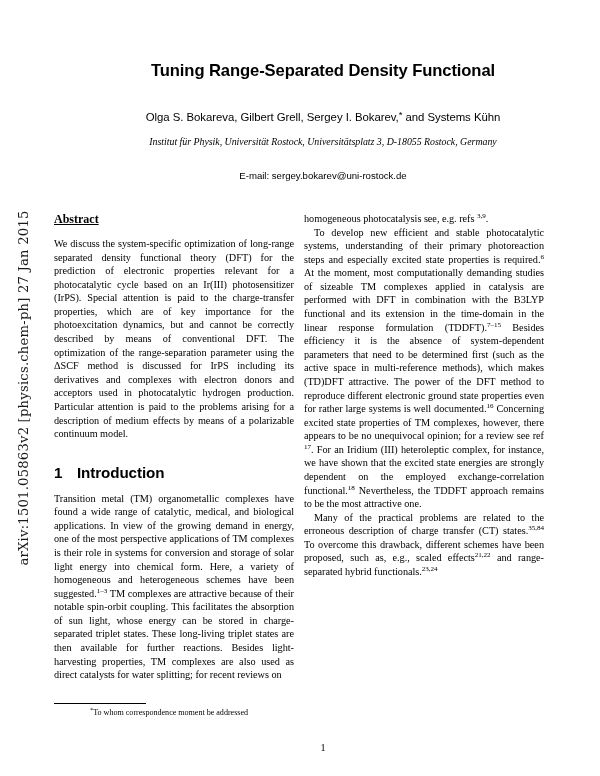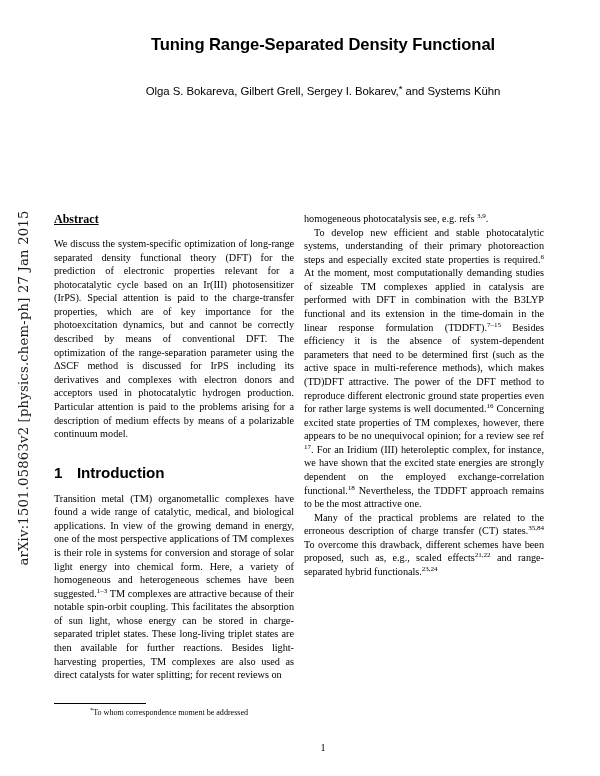--- a/index.html
+++ b/index.html
@@ -42,21 +42,21 @@
   #page {
     position: absolute;
     left: 46px;
     top: 0;
     width: 554px;
     height: 776px;
   }
 
   
   #title-block {
-    padding-top: 34px;
+    padding-top: 60px;
   }
   #paper-title {
     font-family: "Liberation Sans", "DejaVu Sans", sans-serif;
     font-weight: bold;
     font-size: 16.6px;
     line-height: 1.38;
     text-align: center;
     margin: 0 22px;
     letter-spacing: -0.1px;
   }
@@ -186,21 +186,23 @@
 
   <div id="title-block">
     <h1 id="paper-title">
       <span>Tuning Range-Separated Density Functional</span><br>
     </h1>
 
     <div id="author-line">
       <span>Olga S. Bokareva, Gilbert Grell, Sergey I. Bokarev,</span><span class="star">*</span><span> and Systems Kühn</span>
     </div>
 
-
+    <div id="affiliation-line">Institut für Physik, Universität Rostock, Universitätsplatz 3, D-18055 Rostock, Germany</div>
+
+    <div id="email-line">E-mail: sergey.bokarev@uni-rostock.de</div>
   </div>
 
   <div id="columns">
 
     <div class="column" id="column-left">
 
       <h2 class="abstract-heading">Abstract</h2>
 
       <p class="body-text">We discuss the system-specific optimization of long-range separated density functional theory (DFT) for the prediction of electronic properties relevant for a photocatalytic cycle based on an Ir(III) photosensitizer (IrPS). Special attention is paid to the charge-transfer properties, which are of key importance for the photoexcitation dynamics, but and cannot be correctly described by means of conventional DFT. The optimization of the range-separation parameter using the ΔSCF method is discussed for IrPS including its derivatives and complexes with electron donors and acceptors used in photocatalytic hydrogen production. Particular attention is paid to the problems arising for a description of medium effects by means of a polarizable continuum model.</p>
 

